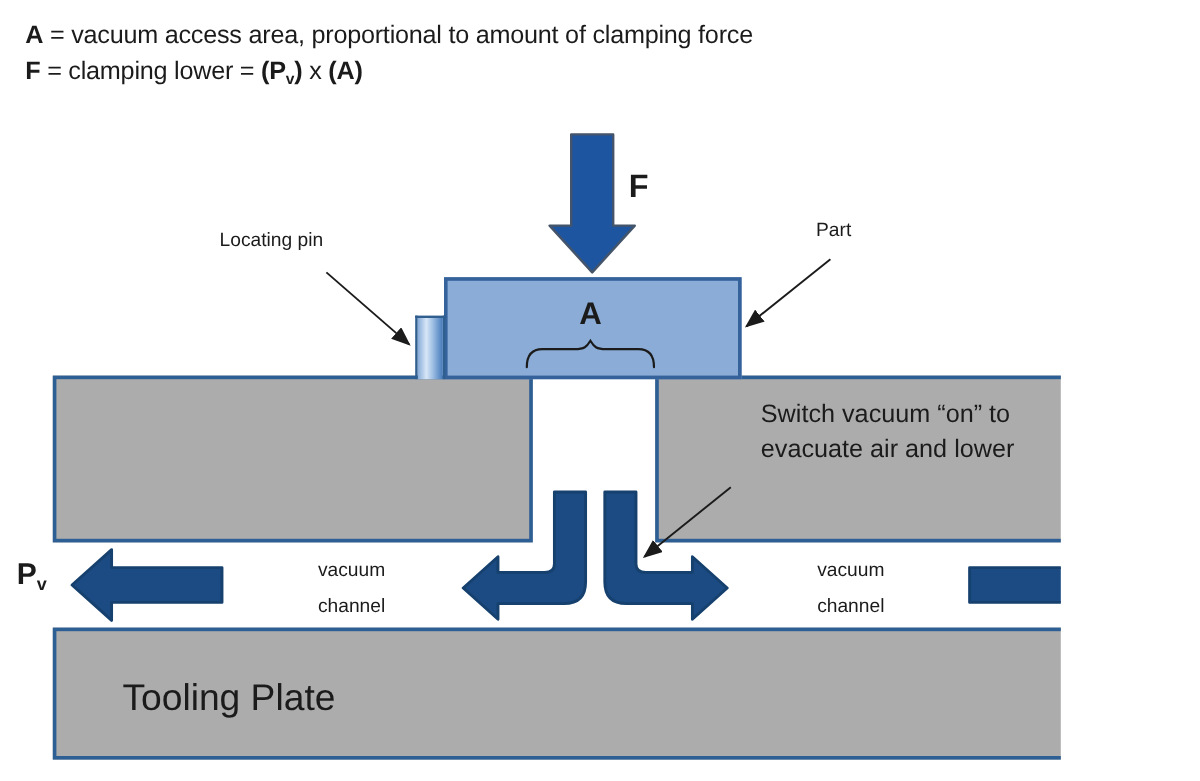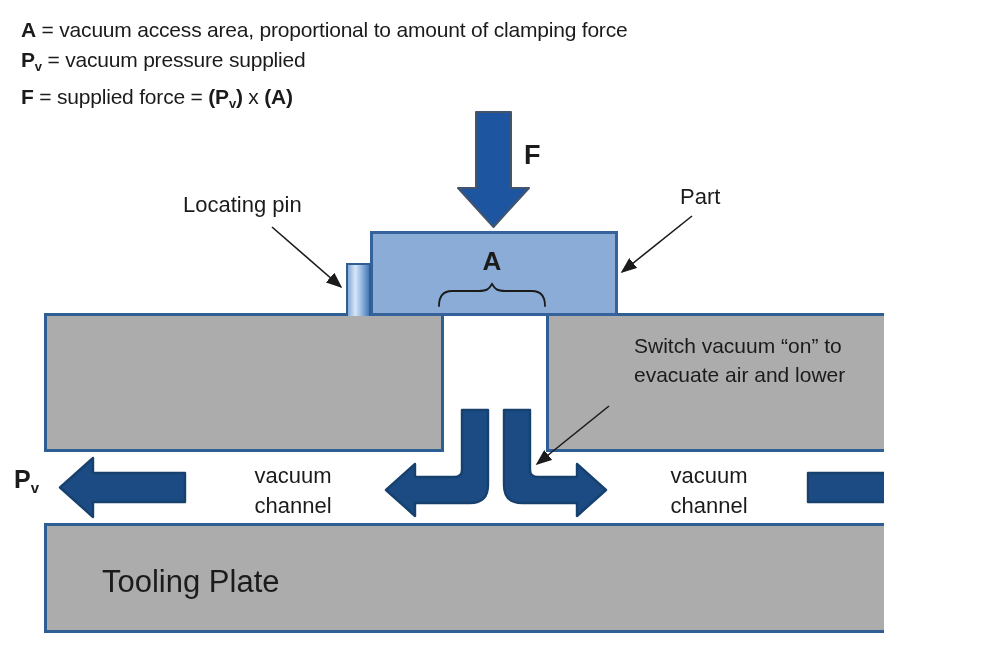--- a/index.html
+++ b/index.html
@@ -26,21 +26,21 @@
        border:2px solid var(--pin-border,#2f5e8f);border-bottom:none;z-index:2;}
 
   
   #shapes{left:0;top:0;z-index:3;}
   .blue-arrow{fill:var(--arrow-blue,#1b4b82);stroke:var(--arrow-blue-dark,#16406e);stroke-width:2.4;stroke-linejoin:round;}
   .f-arrow{fill:var(--f-arrow-blue,#1e55a0);stroke:var(--f-arrow-stroke,#44546a);stroke-width:2;stroke-linejoin:round;}
   .thin-line{stroke:var(--text,#1b1b1b);stroke-width:1.6;fill:none;}
   .brace{stroke:var(--text,#1b1b1b);stroke-width:1.8;fill:none;stroke-linecap:round;}
 
   
-  .lbl{z-index:4;font-size:22px;white-space:nowrap;}
+  .lbl{z-index:4;font-size:16px;white-space:nowrap;}
   #lbl-f{left:524px;top:140px;font-size:27px;font-weight:600;}
   #lbl-a{left:460px;top:246px;width:64px;text-align:center;font-size:26px;font-weight:600;}
   #lbl-part{left:680px;top:184px;}
   #lbl-pin{left:183px;top:192px;}
   #lbl-tooling{left:102px;top:564px;font-size:31px;}
   .vac{width:130px;text-align:center;line-height:30px;top:461px;}
   #vac-left{left:228px;}
   #vac-right{left:644px;}
   .pv{top:465px;font-size:25px;font-weight:700;}
   .pv sub{font-size:15px;vertical-align:-5px;}
@@ -49,22 +49,21 @@
   #annotation{left:617px;top:331px;width:310px;font-size:21px;line-height:29px;z-index:4;white-space:nowrap;margin-left:17px;}
   #annotation sub{font-size:13px;vertical-align:-4px;}
 </style>
 </head>
 <body>
 
 <div id="stage" style="--arrow-blue: #1B4B82; --arrow-blue-dark: #16406E; --f-arrow-blue: #1E55A0; --f-arrow-stroke: #44546A; --part-fill: #8BACD6; --part-border: #35629B; --pin-border: #2F5E8F; --plate-fill: #ACACAC; --plate-border: #2E5F94; --text: #1B1B1B;">
 
   <div id="formulas" class="abs">
     <div><b>A</b><span> = vacuum access area, proportional to amount of clamping force</span></div>
-    <div><b>P</b><sub class="sb">v</sub><span> = vacuum pressure supplied</span></div>
-    <div><b>F</b><span> = supplied force = </span><b>(P</b><sub class="sb">v</sub><b>)</b><span> x </span><b>(A)</b></div>
+    <div><b>F</b><span> = clamping lower = </span><b>(P</b><sub class="sb">v</sub><b>)</b><span> x </span><b>(A)</b></div>
   </div>
 
   <div id="plate-left" class="abs plate"></div>
   <div id="plate-right" class="abs plate"></div>
   <div id="plate-bottom" class="abs plate"></div>
   <div id="part" class="abs"></div>
   <div id="pin" class="abs"></div>
 
   <svg id="shapes" class="abs" width="1000" height="651" viewBox="0 0 1000 651">
     <defs>

